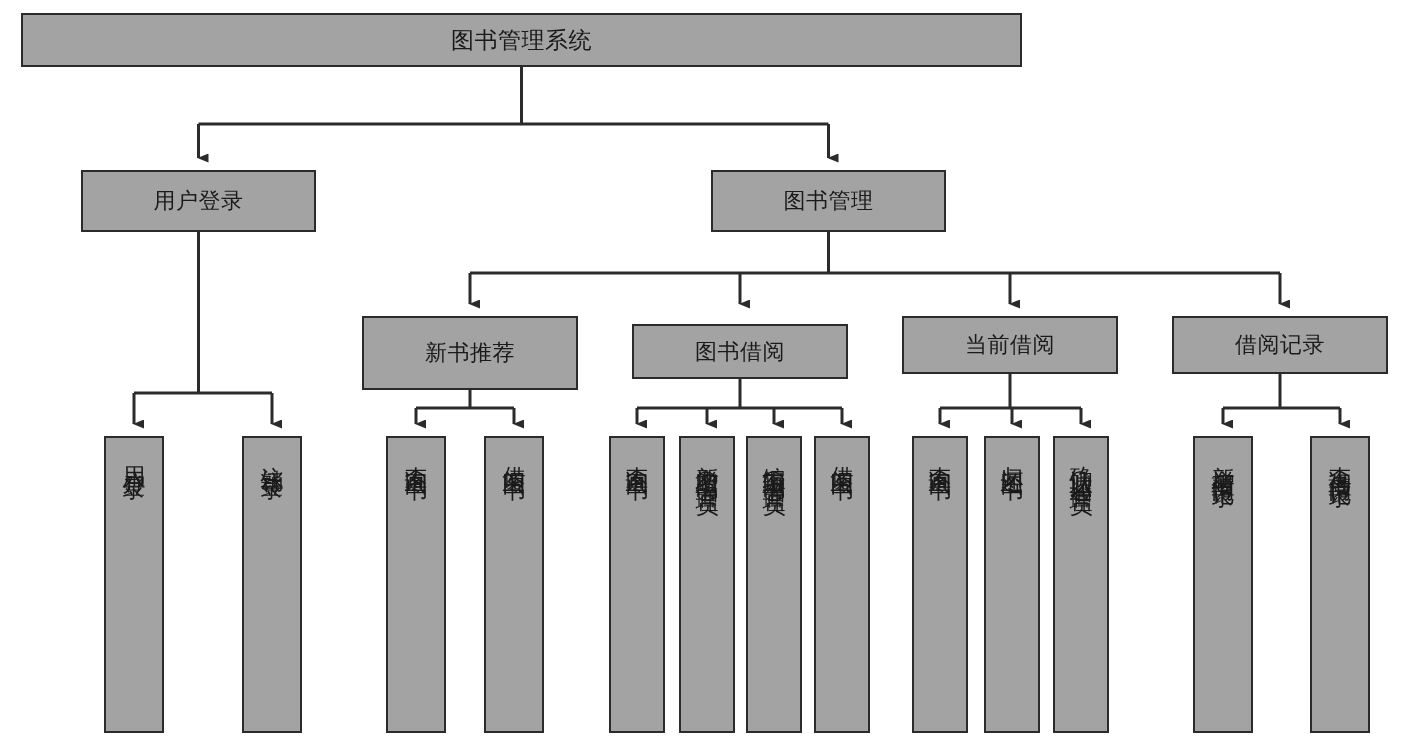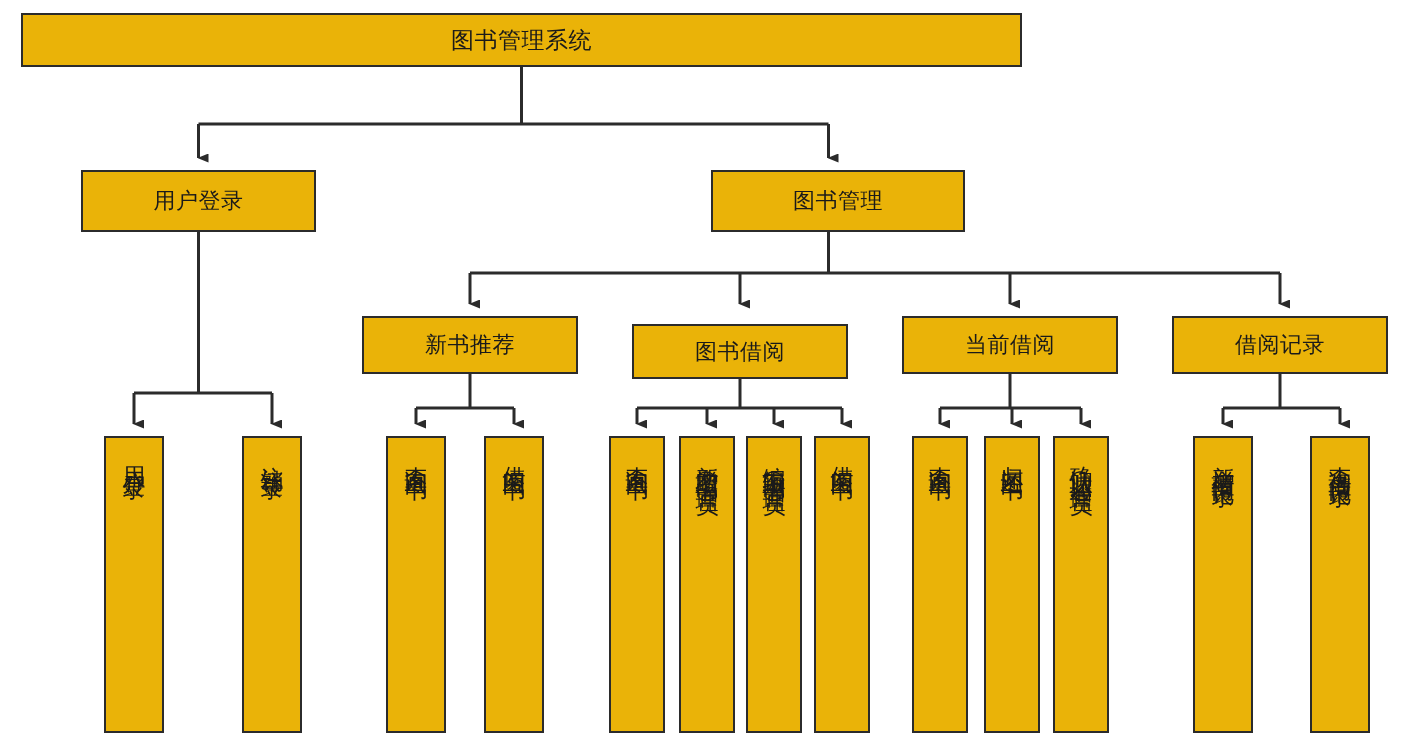--- a/index.html
+++ b/index.html
@@ -22,21 +22,21 @@
   #diagram-svg {
     position: absolute;
     top: 0;
     left: 0;
     width: 1405px;
     height: 747px;
   }
   .node-box {
     position: absolute;
     box-sizing: border-box;
-    background: #eab308;
+    background: #a3a3a3;
     border: 2px solid #2b2b2b;
     display: flex;
     align-items: center;
     justify-content: center;
     overflow: hidden;
   }
   .node-label {
     color: #1a1a1a;
     letter-spacing: 0.5px;
     white-space: nowrap;
@@ -116,24 +116,24 @@
       </g>
   </svg>
 
   <div id="nodes-layer">
       <div class="node-box level-1 level-root" style="left: 21px; top: 13px; width: 1001px; height: 54px;">
         <span class="node-label">图书管理系统</span>
       </div>
       <div class="node-box level-2" style="left: 81px; top: 170px; width: 235px; height: 62px;">
         <span class="node-label">用户登录</span>
       </div>
-      <div class="node-box level-2" style="left: 711px; top: 170px; width: 254px; height: 62px;">
+      <div class="node-box level-2" style="left: 711px; top: 170px; width: 235px; height: 62px;">
         <span class="node-label">图书管理</span>
       </div>
-      <div class="node-box level-3" style="left: 362px; top: 316px; width: 216px; height: 58px;">
+      <div class="node-box level-3" style="left: 362px; top: 316px; width: 216px; height: 74px;">
         <span class="node-label">新书推荐</span>
       </div>
       <div class="node-box level-3" style="left: 632px; top: 324px; width: 216px; height: 55px;">
         <span class="node-label">图书借阅</span>
       </div>
       <div class="node-box level-3" style="left: 902px; top: 316px; width: 216px; height: 58px; align-items: center;">
         <span class="node-label">当前借阅</span>
       </div>
       <div class="node-box level-3" style="left: 1172px; top: 316px; width: 216px; height: 58px;">
         <span class="node-label">借阅记录</span>

